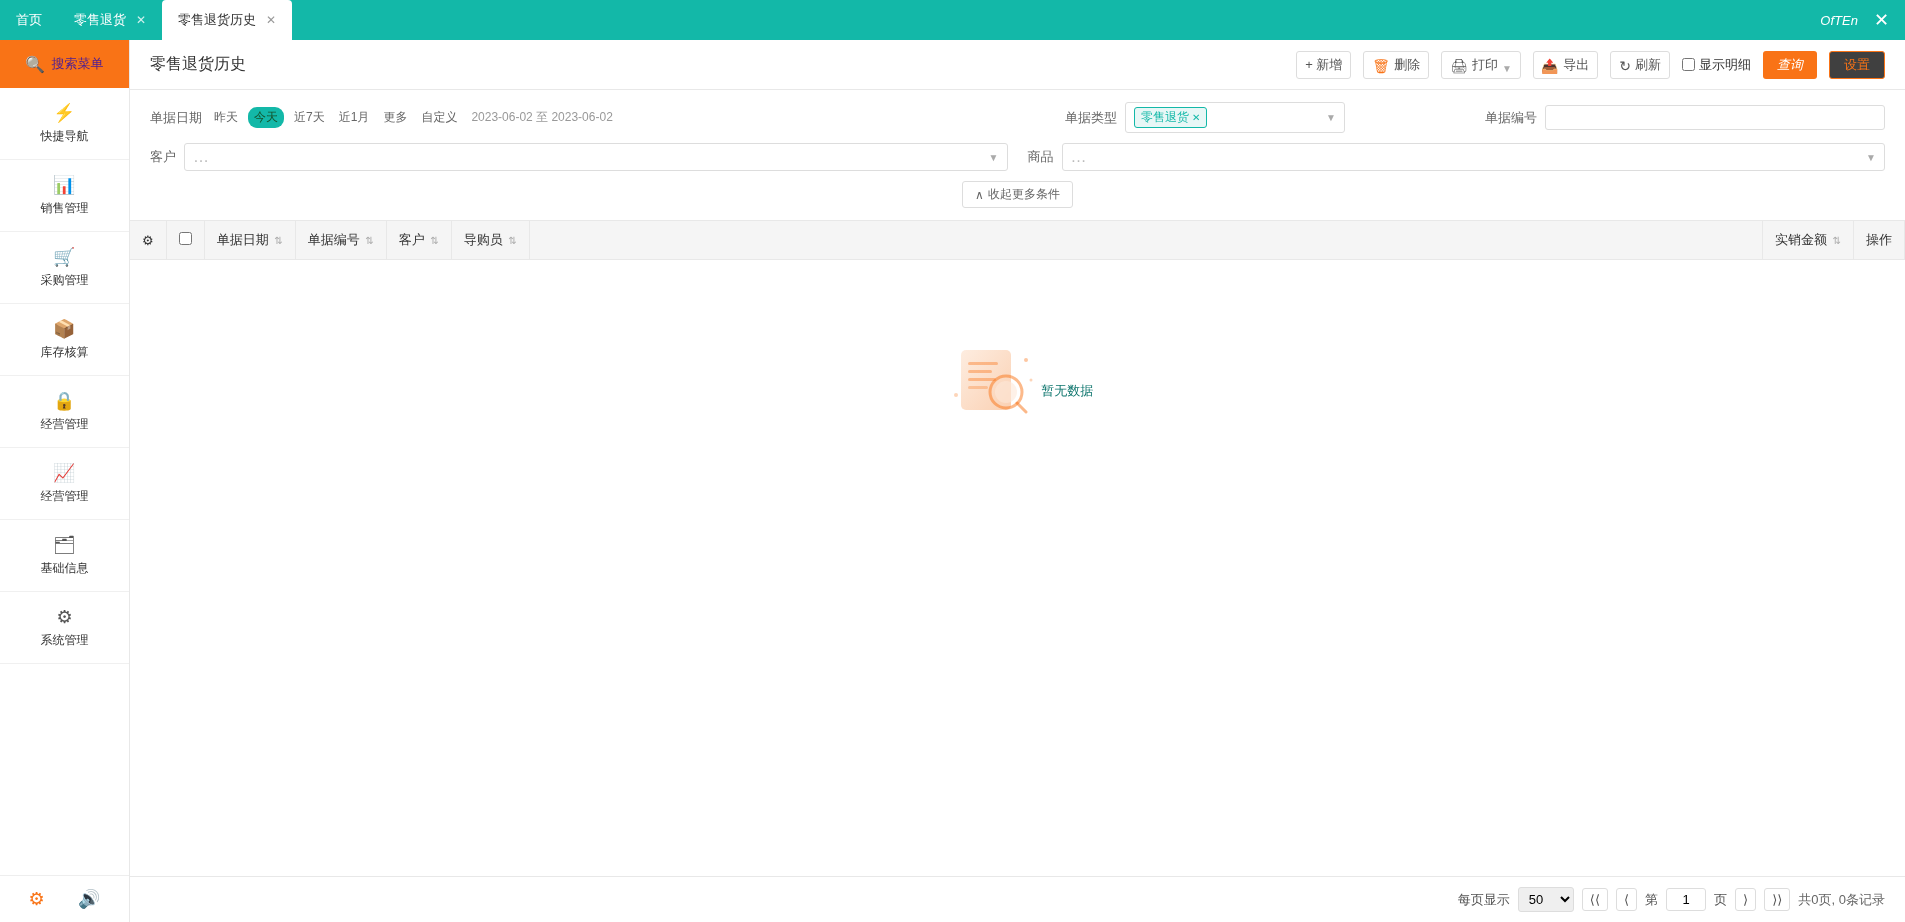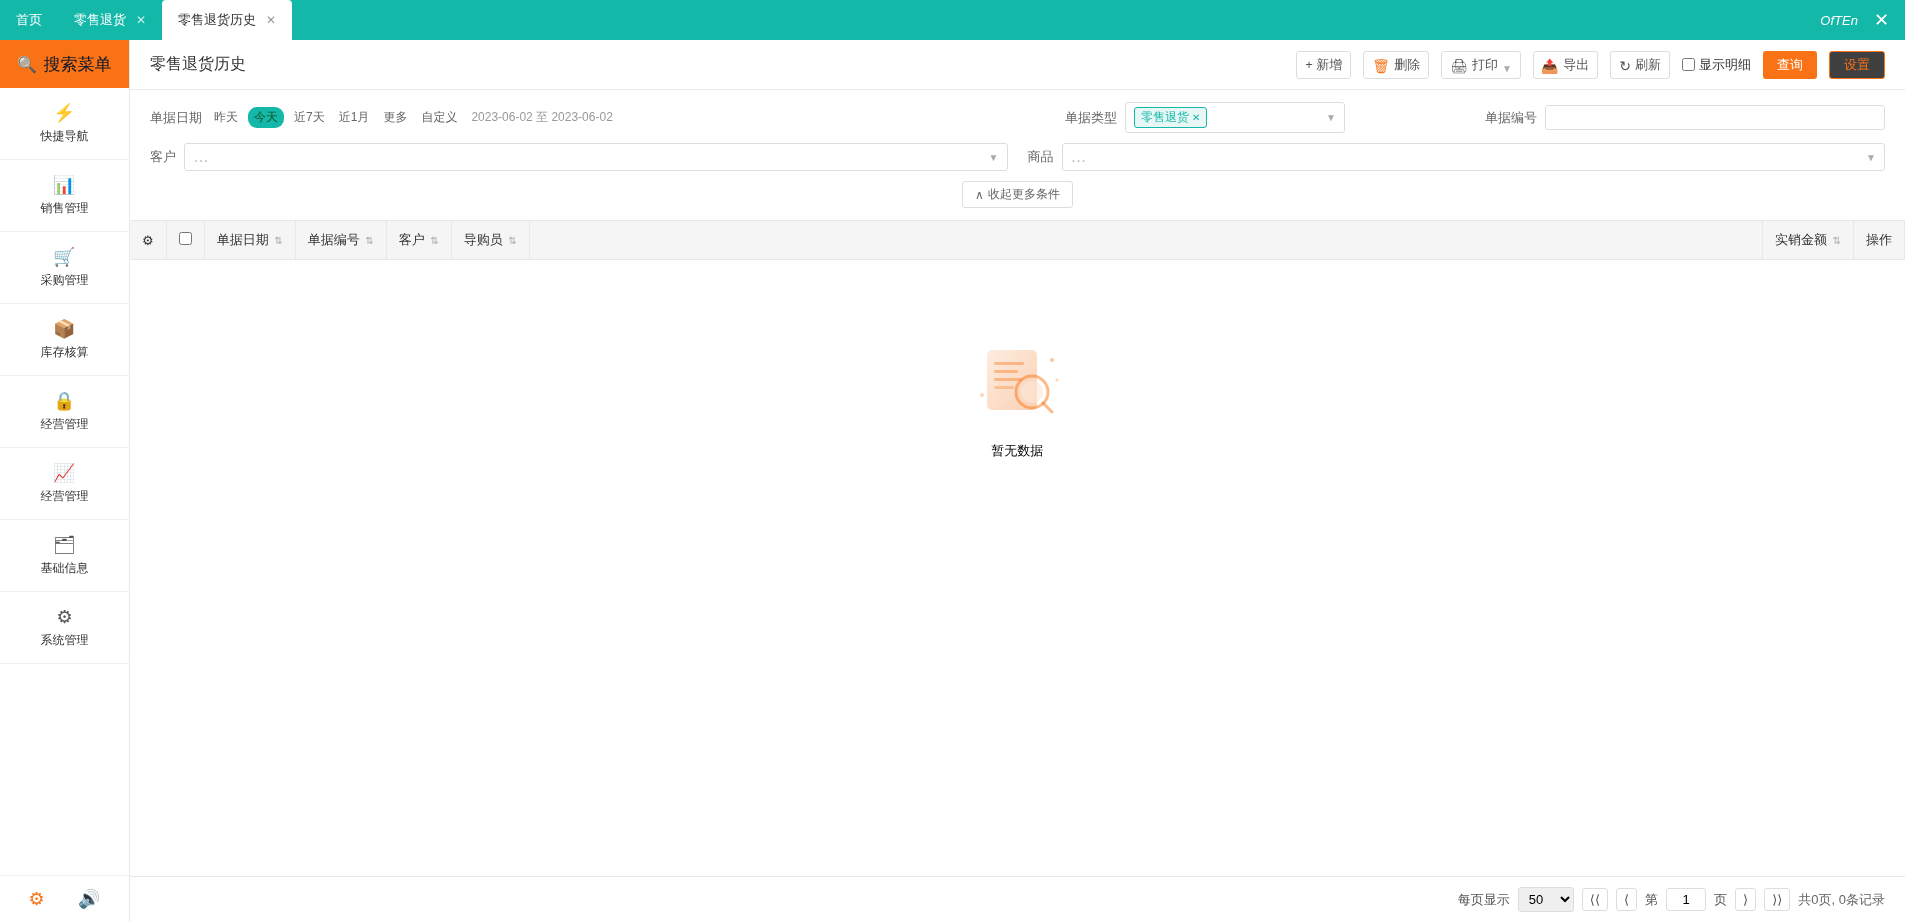--- a/index.html
+++ b/index.html
@@ -85,22 +85,22 @@
       justify-content: center;
       gap: 6px;
       cursor: pointer;
       flex-shrink: 0;
     }
     .sidebar-search-icon {
       color: #fff;
       font-size: 16px;
     }
     .sidebar-search-text {
-      color: #0f172a;
-      font-size: 17px;
+      color: #4c1d95;
+      font-size: 13px;
     }
     .sidebar-nav {
       flex: 1;
       overflow-y: auto;
     }
     .sidebar-item {
       display: flex;
       flex-direction: column;
       align-items: center;
       justify-content: center;
@@ -157,20 +157,21 @@
     }
     .action-btn-primary {
       background: #f97316;
       color: #fff;
       border-color: #f97316;
       border: none;
       padding: 5px 14px;
       border-radius: 3px;
       font-size: 13px;
       cursor: pointer;
+      font-style: italic;
     }
     .action-btn-orange-outline {
       background: #404040;
       color: #f97316;
       border: 1px solid #f97316;
       padding: 4px 14px;
       border-radius: 3px;
       font-size: 13px;
       cursor: pointer;
     }
@@ -304,25 +305,24 @@
       border-bottom: 1px solid #e8e8e8;
       color: #333;
     }
     .th-settings { width: 40px; text-align: center; }
     .th-checkbox { width: 40px; text-align: center; }
     .sort-icon { font-size: 10px; color: #aaa; margin-left: 2px; }
 
     
     .empty-state {
       display: flex;
-      flex-direction: column;
       align-items: center;
       justify-content: center;
       padding: 80px 0;
-      color: #000000;
+      color: #0f766e;
       font-size: 13px;
     }
 
     
     .pagination-bar {
       display: flex;
       align-items: center;
       justify-content: flex-end;
       padding: 10px 20px;
       background: #fff;

